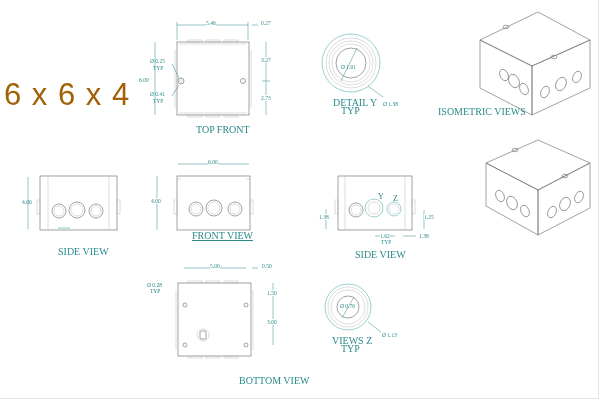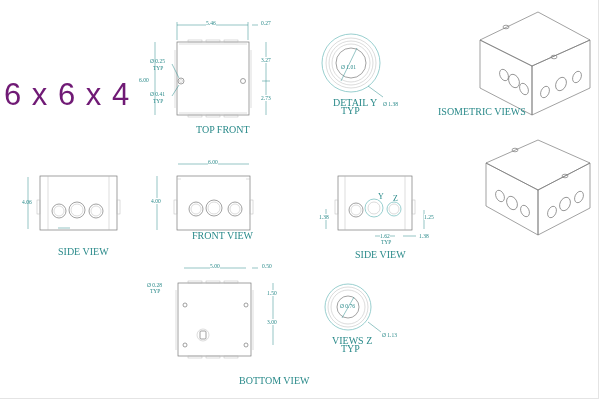--- a/index.html
+++ b/index.html
@@ -1,18 +1,18 @@
 <!DOCTYPE html>
 <html><head>
 <meta charset="utf-8">
 <style>
   html, body { margin:0; padding:0; }
   body { width:600px; height:400px; background:#ffffff; position:relative; overflow:hidden; font-family:"Liberation Serif", serif; }
   .frame { position:absolute; left:0; top:0; width:598px; height:398px; border-right:1px solid #e4e4e4; border-bottom:1px solid #e4e4e4; }
-  .title { position:absolute; left:4px; top:77px; font-family:"Liberation Sans", sans-serif; font-size:31px; color:#701a75; letter-spacing:1px;text-align:center; }
+  .title { position:absolute; left:4px; top:77px; font-family:"Liberation Sans", sans-serif; font-size:31px; color:#a16207; letter-spacing:1px;text-align:center; }
   svg { position:absolute; left:0; top:0; }
   .ln { stroke:#7a7a7a; fill:none; stroke-width:0.7; }
   .lt { stroke:#b8b8b8; fill:none; stroke-width:0.5; }
   .dl { stroke:#2a8a8a; fill:none; stroke-width:0.5; }
   .txt { position:absolute; color:#2a8a8a; font-family:"Liberation Serif", serif; white-space:nowrap; }
   .view-label { font-size:10px; }
   .dim-label { font-size:5.5px; }
 </style>
 </head>
 <body>
@@ -185,21 +185,21 @@
 <div class="txt view-label" style="left:333px;top:97px;">DETAIL Y</div>
 <div class="txt view-label" style="left:341px;top:105px;">TYP</div>
 
 <div class="txt view-label" style="left:438px;top:106px;">ISOMETRIC VIEWS</div>
 
 <div class="txt dim-label" style="left:22px;top:199px;">4.06</div>
 <div class="txt view-label" style="left:58px;top:246px;">SIDE VIEW</div>
 
 <div class="txt dim-label" style="left:208px;top:159px;background:#fff;">6.00</div>
 <div class="txt dim-label" style="left:151px;top:198px;background:#fff;">4.00</div>
-<div class="txt view-label" style="left:192px;top:230px;">FRONT VIEW</div>
+<div class="txt view-label" style="left:192px;top:230px;text-decoration:underline;">FRONT VIEW</div>
 
 <div class="txt" style="left:378px;top:192px;font-size:8px;">Y</div>
 <div class="txt" style="left:393px;top:194px;font-size:8px;">Z</div>
 <div class="txt dim-label" style="left:319px;top:214px;background:#fff;">1.38</div>
 <div class="txt dim-label" style="left:424px;top:214px;background:#fff;">1.25</div>
 <div class="txt dim-label" style="left:380px;top:233px;background:#fff;">1.62</div>
 <div class="txt dim-label" style="left:381px;top:239px;">TYP</div>
 <div class="txt dim-label" style="left:419px;top:233px;">1.38</div>
 <div class="txt view-label" style="left:355px;top:249px;">SIDE VIEW</div>
 

